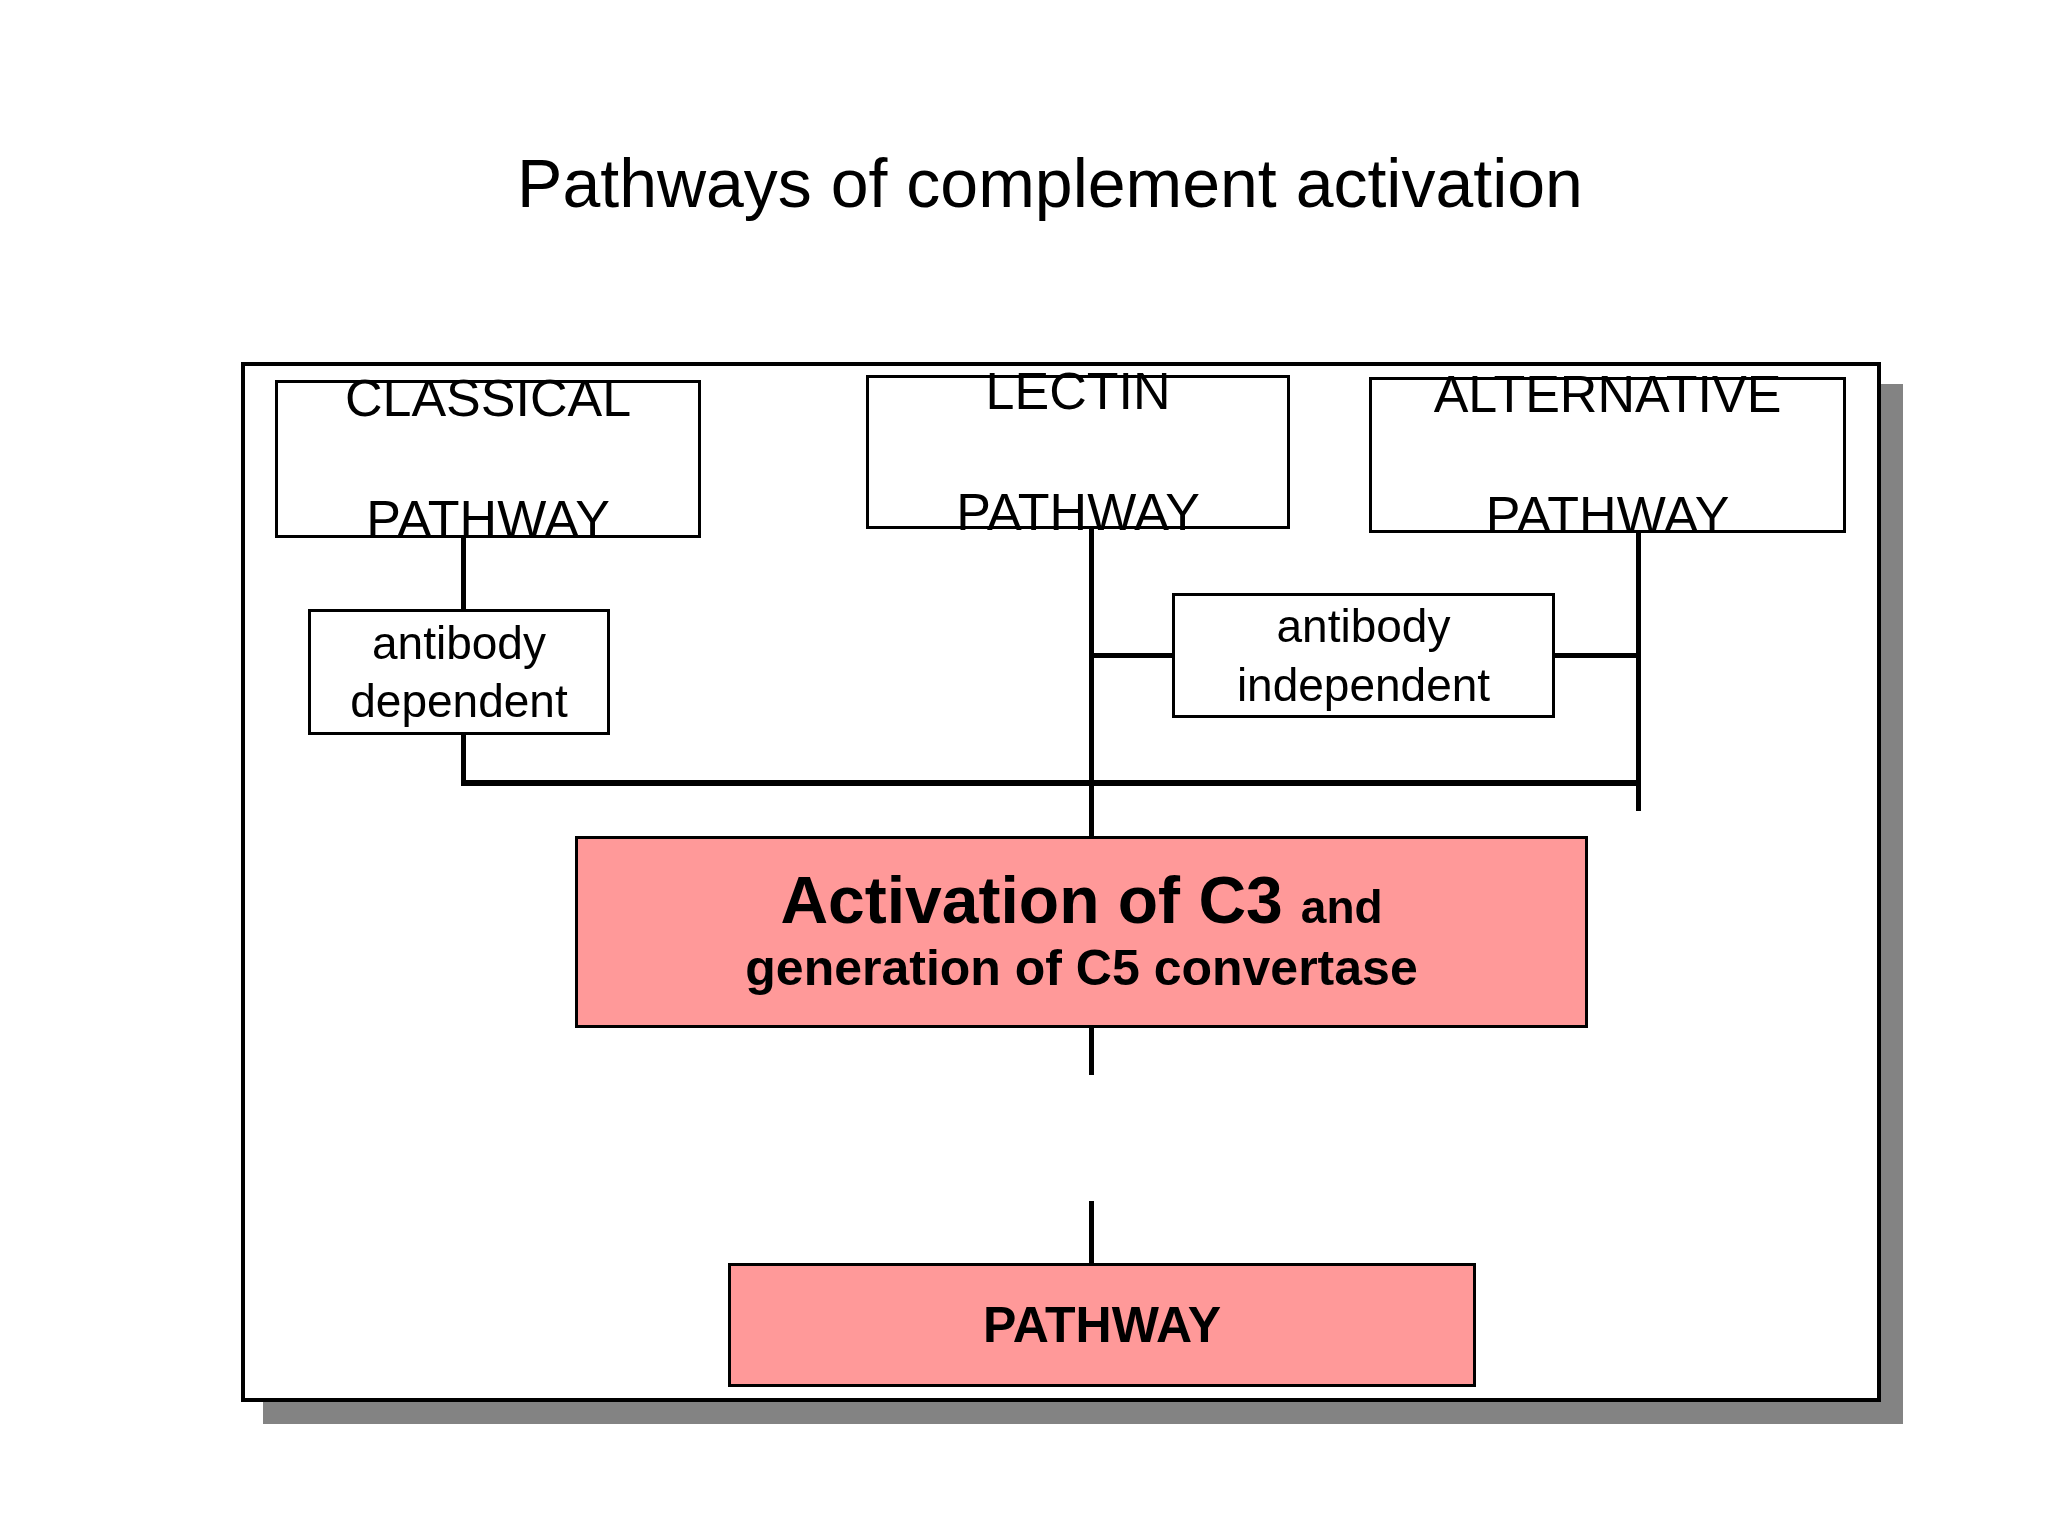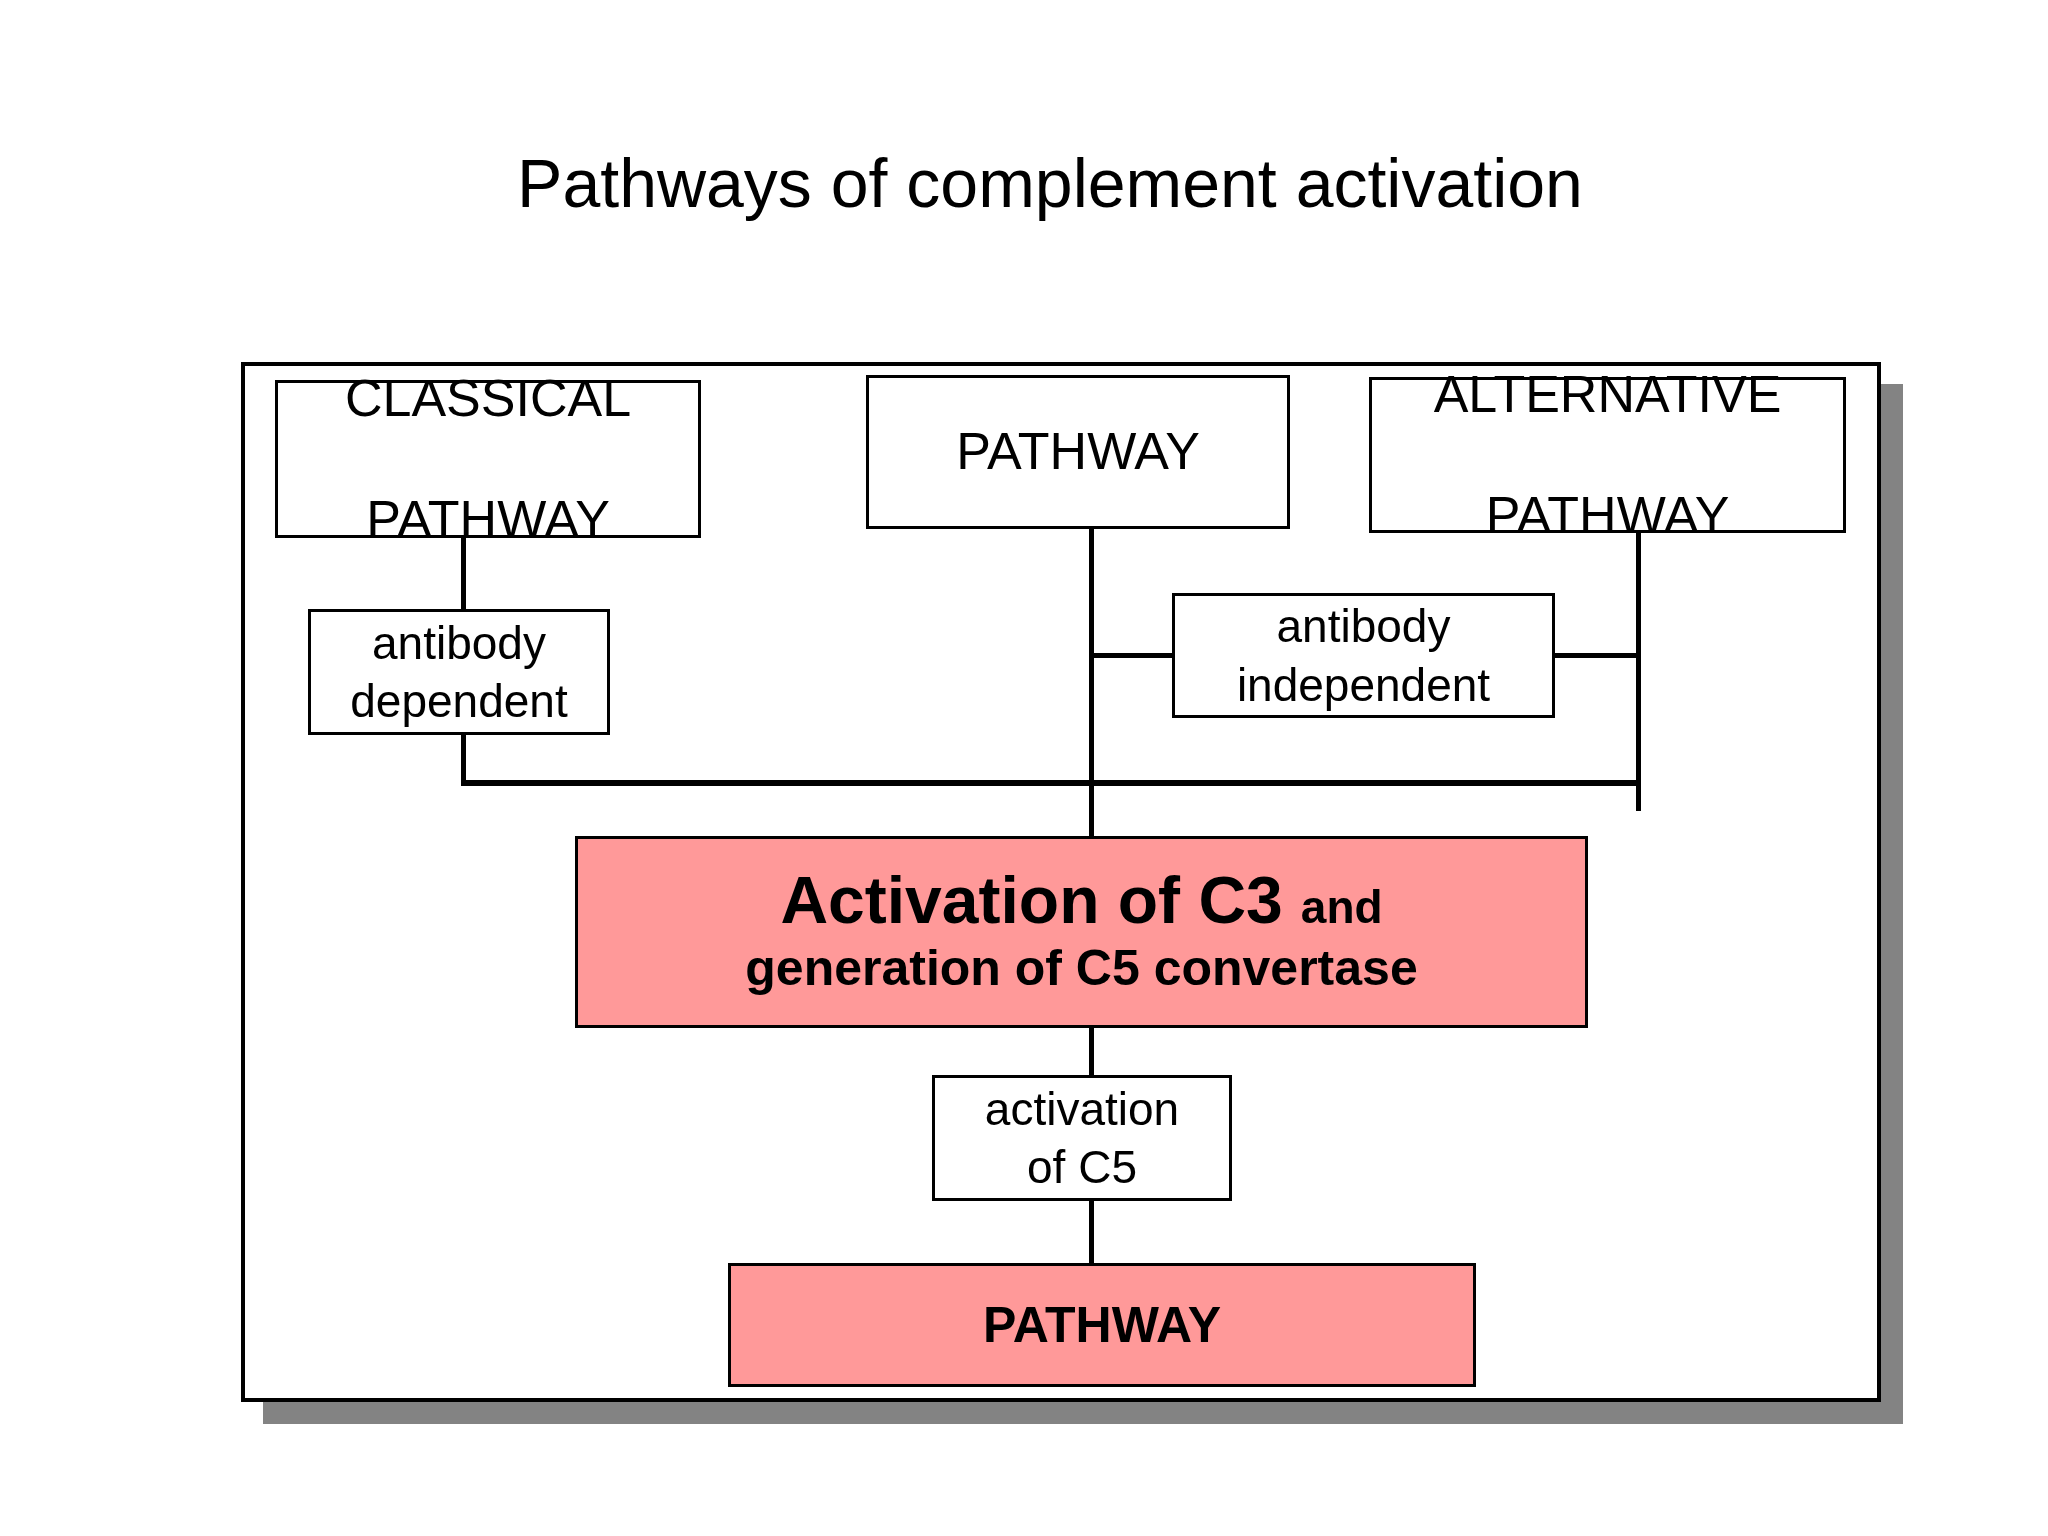--- a/index.html
+++ b/index.html
@@ -78,20 +78,21 @@
   <div class="title">Pathways of complement activation</div>
 
   <div class="panel">
 
     <div class="box pathway" style="left:30px; top:14px; width:426px; height:158px;">
       <span>CLASSICAL</span>
       <span>PATHWAY</span>
     </div>
 
     <div class="box pathway" style="left:621px; top:9px; width:424px; height:154px;">
+      <span>LECTIN</span>
       <span>PATHWAY</span>
     </div>
 
     <div class="box pathway" style="left:1124px; top:11px; width:477px; height:156px;">
       <span>ALTERNATIVE</span>
       <span>PATHWAY</span>
     </div>
 
     <div class="cline" style="left:216px; top:172px; width:5px; height:71px;"></div>
     <div class="cline" style="left:216px; top:369px; width:5px; height:50px;"></div>
@@ -113,23 +114,19 @@
       <span>independent</span>
     </div>
 
     <div class="box pink" style="left:330px; top:470px; width:1013px; height:192px;">
       <div class="c3-line1">
         <span class="c3-heading">Activation of C3</span><span class="c3-and">and</span>
       </div>
       <div class="c3-sub">generation of C5 convertase</div>
     </div>
 
-    <div class="box small" style="left:687px; top:709px; width:300px; height:126px;">
-      <span>activation</span>
-      <span>of C5</span>
-    </div>
 
     <div class="box pink" style="left:483px; top:897px; width:748px; height:124px;">
       <span class="lytic-text">PATHWAY</span>
     </div>
 
   </div>
 </div>
 
 </body></html>

